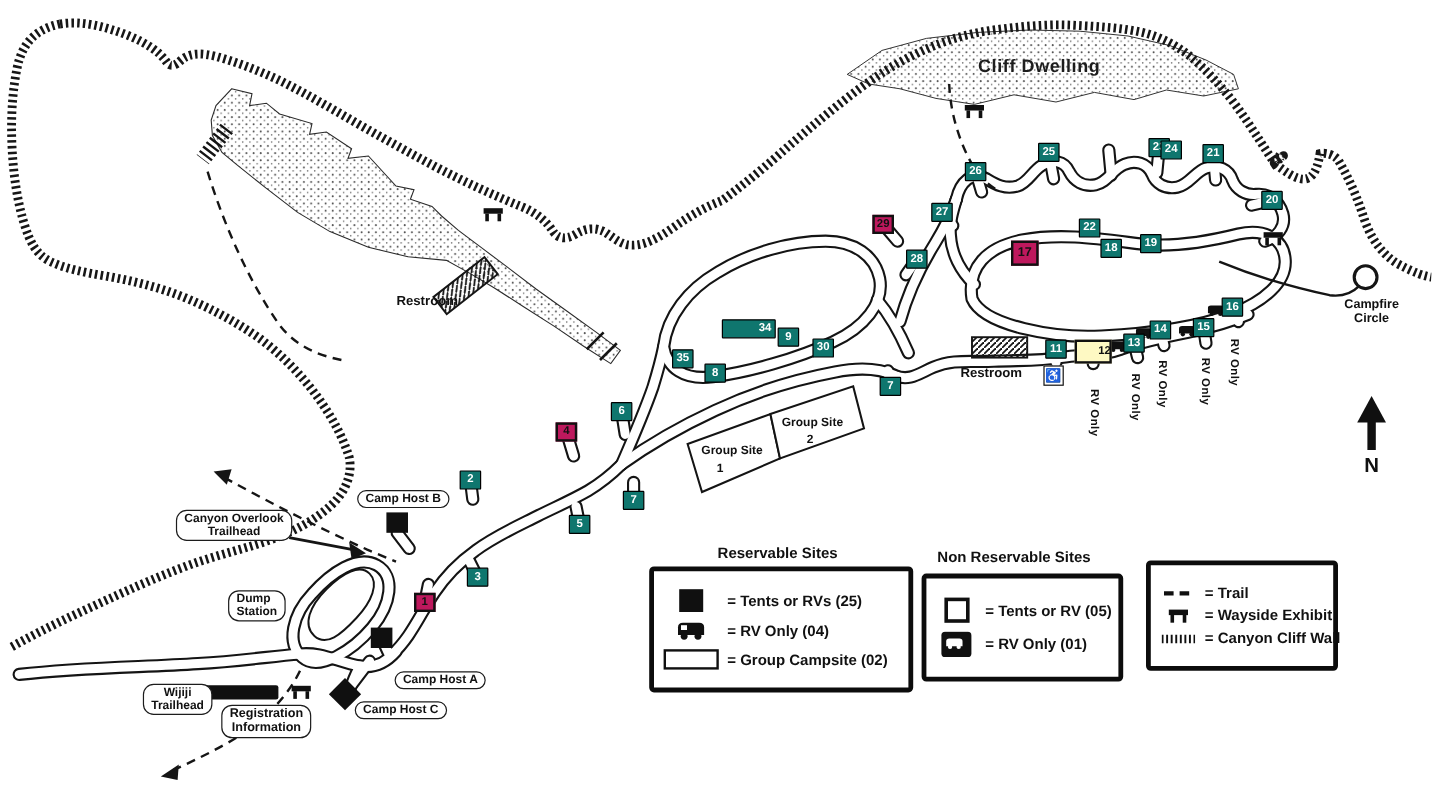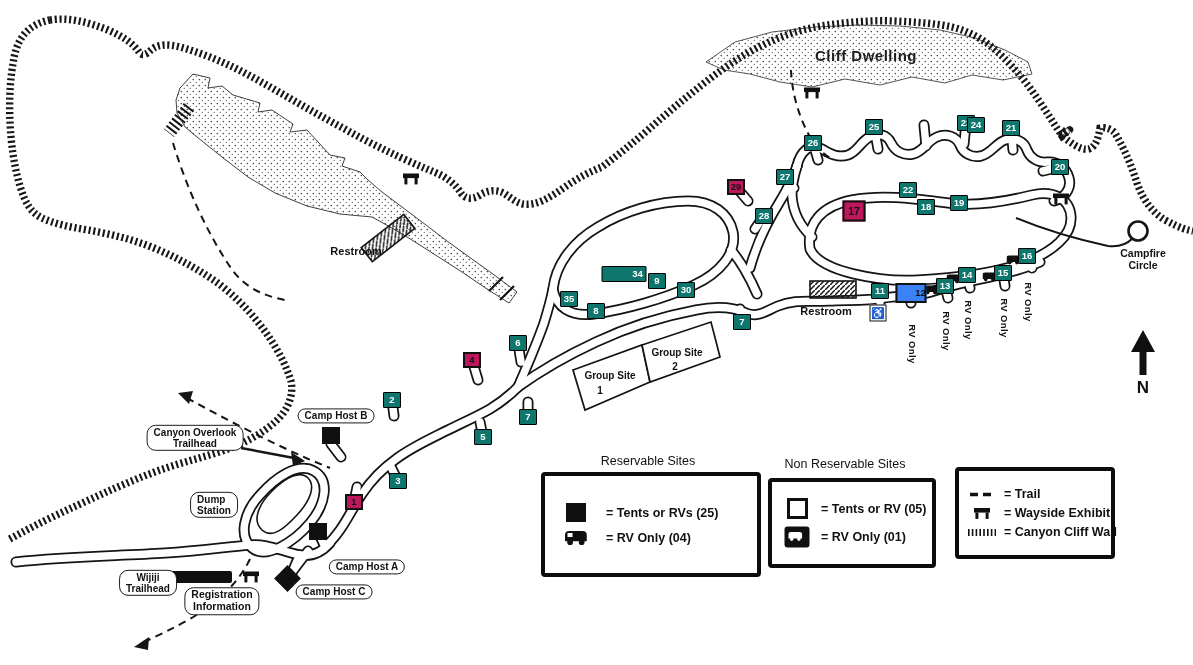--- a/index.html
+++ b/index.html
@@ -7,27 +7,27 @@
          font-family:"Liberation Sans",sans-serif;color:#111;}
   svg.map{position:absolute;left:0;top:0;}
   .lbl{position:absolute;transform:translate(-50%,-50%);white-space:pre-line;text-align:center;
        font-weight:bold;color:#111;line-height:1.12;}
   .boxed{background:#fff;border:1.6px solid #1c1c1c;border-radius:9px;padding:1px 6px;}
   .site{position:absolute;transform:translate(-50%,-50%);display:flex;align-items:center;
         justify-content:center;font-weight:bold;font-size:9.5px;line-height:1;z-index:6;}
   .site.res{background:#0f766e;color:#fff;width:16px;height:14px;border:1px solid #000;border-radius:1px;}
   .site.nonres{background:#be185d;color:#111;border:2.4px solid #111;width:14px;height:12px;}
   .site.big{width:19px;height:17px;font-size:10.5px;}
-  .site.nrrv{background:#3b82f6;color:#111;border:2.6px solid #111;width:27px;height:16px;gap:19px;}
+  .site.nrrv{background:#fef9c3;color:#111;border:2.6px solid #111;width:27px;height:16px;gap:19px;}
   .rvglyph{position:absolute;transform:translate(-50%,-50%);z-index:5;color:#101010;}
   .rvonly{position:absolute;transform:translate(-50%,-50%) rotate(90deg);font-size:9.5px;
           font-weight:bold;white-space:nowrap;letter-spacing:.4px;z-index:6;}
   .legendbox{position:absolute;background:#fff;border:4.5px solid #0c0c0c;border-radius:4px;
              display:flex;flex-direction:column;justify-content:center;gap:7px;padding:6px 8px;z-index:8;}
-  .legtitle{position:absolute;transform:translate(-50%,-50%);font-weight:normal;font-size:12.5px;
+  .legtitle{position:absolute;transform:translate(-50%,-50%);font-weight:bold;font-size:12.5px;
             white-space:nowrap;z-index:8;}
   .legrow{display:flex;align-items:center;gap:7px;font-size:12.5px;font-weight:bold;white-space:nowrap;}
   .legsym{width:46px;display:flex;justify-content:center;align-items:center;flex:none;color:#101010;}
   .sym-black-square{width:20px;height:19px;background:#101010;}
   .sym-white-rect{width:42px;height:13px;background:#fff;border:2px solid #101010;}
   .sym-white-square{width:15px;height:15px;background:#fff;border:3.5px solid #101010;}
   .wheelchair{position:absolute;transform:translate(-50%,-50%);width:15px;height:15px;background:#fff;
               border:1.8px solid #111;display:flex;align-items:center;justify-content:center;
               font-size:11px;color:#111;z-index:6;}
   .cliffdwelling{font-size:15px;letter-spacing:.5px;color:#1d1d1d;}
@@ -242,20 +242,26 @@
       <span class="legsym">
         <svg width="25" height="17" viewBox="0 0 25 17">
             <g transform="translate(1,1) scale(1.6)">
               <use href="#rv"></use>
             </g>
           <rect x="3.5" y="4" width="5" height="4" fill="#fff"></rect>
           </svg>
       </span>
       <span>= RV Only  (04)</span>
     </div>
+    <div class="legrow">
+      <span class="legsym">
+          <span class="sym-white-rect"></span>
+        </span>
+      <span>= Group Campsite (02)</span>
+    </div>
   </div>
 
   <div class="legtitle" style="left:845px;top:464px;">Non Reservable Sites</div>
   <div class="legendbox" style="left:768px;top:478px;width:144px;height:70px;">
     <div class="legrow">
       <span class="legsym" style="width:34px;">
           <span class="sym-white-square"></span>
         </span>
       <span>= Tents or RV (05)</span>
     </div>

